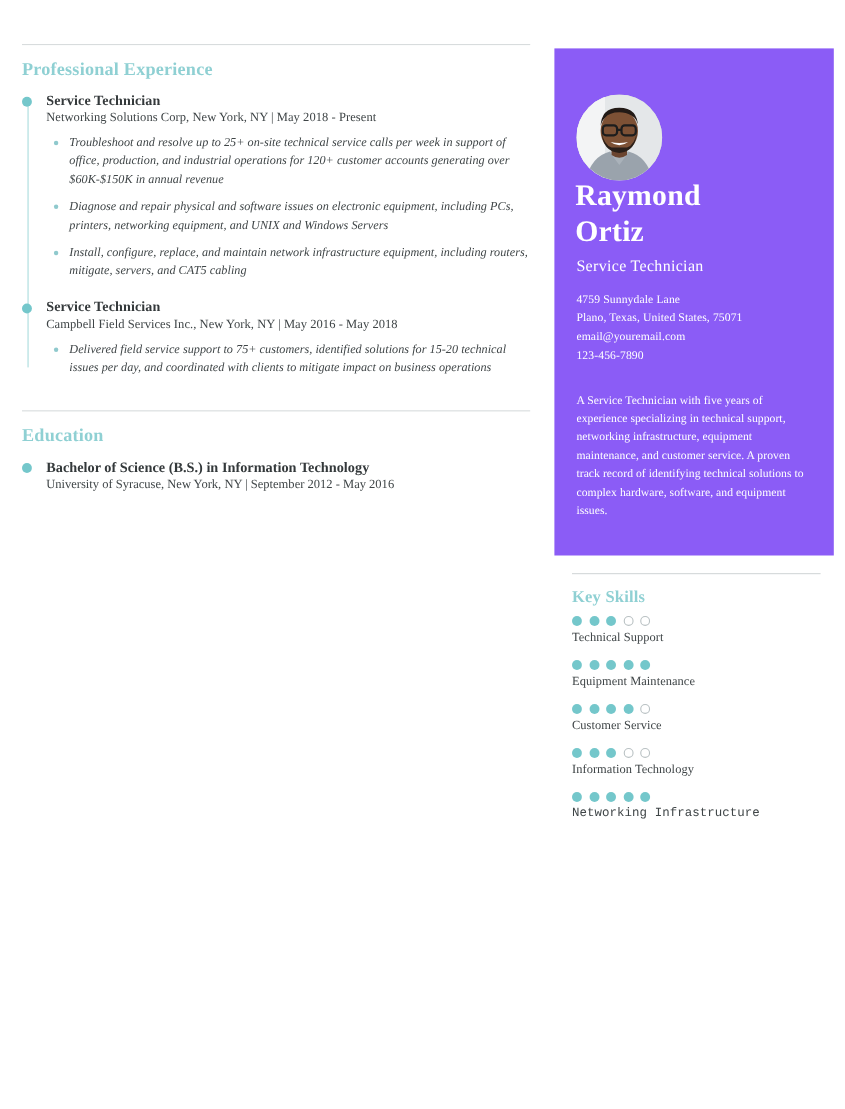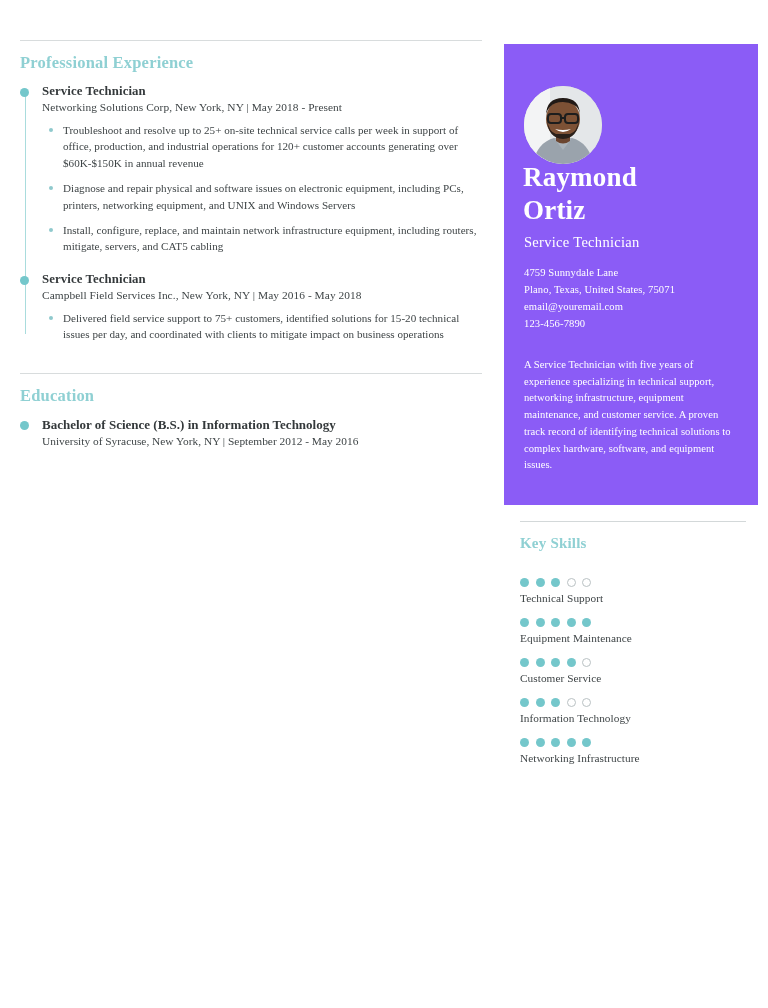--- a/index.html
+++ b/index.html
@@ -92,20 +92,21 @@
 
   .bullets { list-style: none; padding-left: 21px; }
 
   .bullets li {
     position: relative;
     font-size: 11.1px;
     line-height: 1.48;
     color: #3f4547;
     margin-bottom: 9px;
     letter-spacing: 0.02px;
+    font-style: italic;
   }
   .bullets li:last-child { margin-bottom: 0; }
 
   .bullets li::before {
     content: "";
     position: absolute;
     left: -14px;
     top: 6px;
     width: 4px;
     height: 4px;
@@ -215,25 +216,25 @@
     background: #d3d8d9;
     width: 226px;
     margin-bottom: 13px;
   }
 
   .skills-title {
     font-size: 15px;
     font-weight: bold;
     color: #8fd0d3;
     letter-spacing: 0.2px;
-    margin-bottom: 26px;
+    margin-bottom: 8px;
   }
 
   .skill { margin-bottom: 14px; }
-  .skill:last-child { margin-bottom: 12px; }
+  .skill:last-child { margin-bottom: 12px; font-family: Liberation Mono, monospace; }
 
   .dots { display: flex; gap: 6.5px; margin-bottom: 5px; }
 
   .dot {
     width: 9px;
     height: 9px;
     border-radius: 50%;
     background: #74c7cb;
   }
   .dot.empty {

